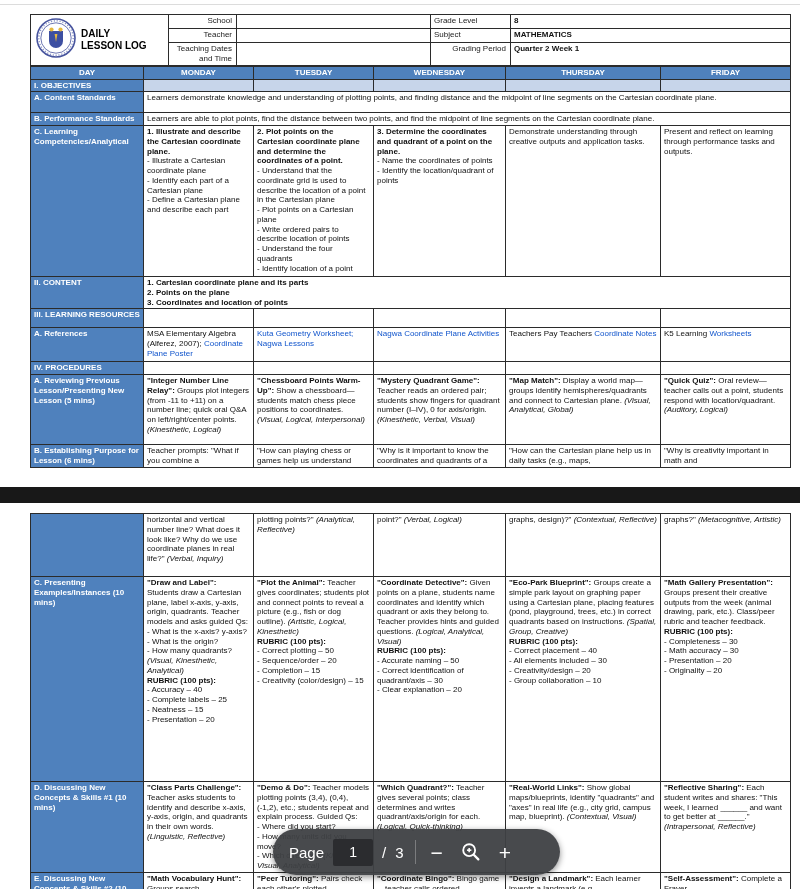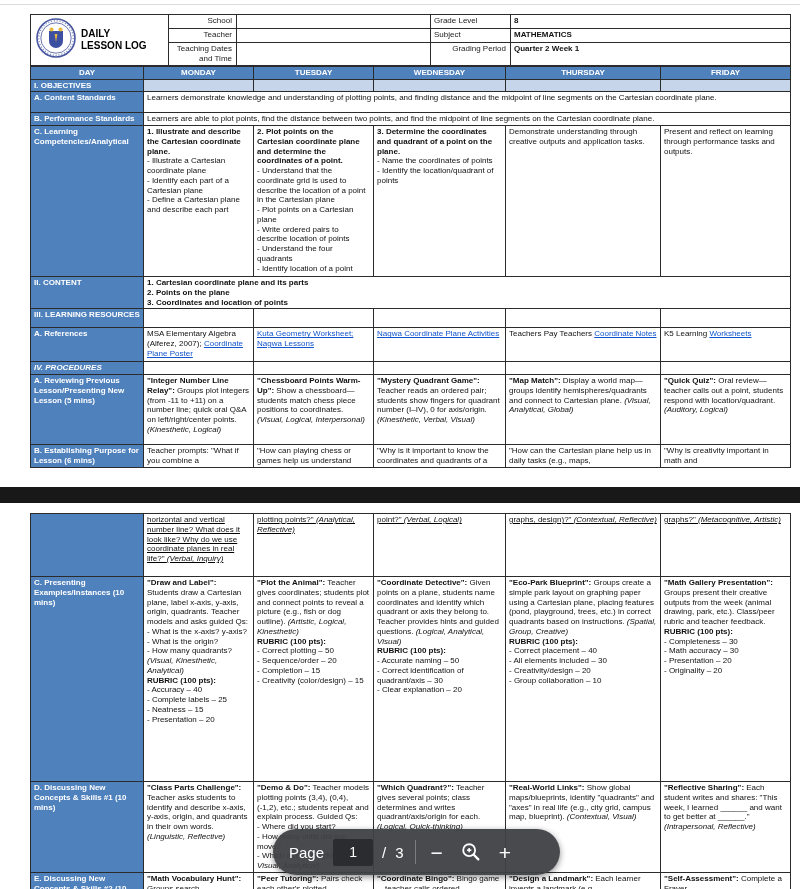--- a/index.html
+++ b/index.html
@@ -35,21 +35,21 @@
   .logo-title { font-weight: bold; font-size: 10px; line-height: 1.15; color: #000; }
   .flabel { text-align: right; padding-right: 4px; color: #222; }
   .fvalue { font-weight: bold; }
 
   
   .rowlabel { background: #4f81bd; color: #fff; font-weight: bold; }
   .dayhead  { background: #4f81bd; color: #fff; font-weight: bold; text-align: center; }
   .lightfill { background: #c7d5ea; }
   b { font-weight: bold; }
   i { font-style: italic; }
-  .link { color: #1155cc; text-decoration: underline; }
+  .link { color: #1155cc; }
 
   
   .toolbar {
     position: absolute;
     left: 250px; top: 829px;
     width: 287px; height: 46px;
     background: rgba(62,64,67,0.95);
     border-radius: 24px;
     display: flex; align-items: center;
     gap: 9px;
@@ -186,21 +186,21 @@
           <td></td>
         </tr>
         <tr style="height: 34px;">
           <th class="rowlabel">A. References</th>
           <td>MSA Elementary Algebra (Alferez, 2007); <span class="link">Coordinate Plane Poster</span></td>
           <td><span class="link">Kuta Geometry Worksheet; Nagwa Lessons</span></td>
           <td><span class="link">Nagwa Coordinate Plane Activities</span></td>
           <td>Teachers Pay Teachers <span class="link">Coordinate Notes</span></td>
           <td>K5 Learning <span class="link">Worksheets</span></td>
         </tr>
-        <tr style="height: 10px; font-style: italic;">
+        <tr style="height: 10px;">
           <th class="rowlabel">IV. PROCEDURES</th>
           <td></td>
           <td></td>
           <td></td>
           <td></td>
           <td></td>
         </tr>
         <tr style="height: 70px;">
           <th class="rowlabel">A. Reviewing Previous Lesson/Presenting New Lesson (5 mins)</th>
           <td><b>"Integer Number Line Relay":</b> Groups plot integers (from -11 to +11) on a number line; quick oral Q&amp;A on left/right/center points. <i>(Kinesthetic, Logical)</i></td>
@@ -227,21 +227,21 @@
   <table class="main-table">
     <colgroup>
         <col style="width:113px">
         <col style="width:110px">
         <col style="width:120px">
         <col style="width:132px">
         <col style="width:155px">
         <col style="width:130px">
       </colgroup>
     <tbody id="p2body">
-        <tr style="height: 63px; text-decoration: underline;">
+        <tr style="height: 63px;">
           <th class="rowlabel"></th>
           <td>horizontal and vertical number line? What does it look like? Why do we use coordinate planes in real life?" <i>(Verbal, Inquiry)</i></td>
           <td>plotting points?" <i>(Analytical, Reflective)</i></td>
           <td>point?" <i>(Verbal, Logical)</i></td>
           <td>graphs, design)?" <i>(Contextual, Reflective)</i></td>
           <td>graphs?" <i>(Metacognitive, Artistic)</i></td>
         </tr>
         <tr style="height: 205px;">
           <th class="rowlabel">C. Presenting Examples/Instances (10 mins)</th>
           <td><b>"Draw and Label":</b> Students draw a Cartesian plane, label x-axis, y-axis, origin, quadrants. Teacher models and asks guided Qs:<br>- What is the x-axis? y-axis?<br>- What is the origin?<br>- How many quadrants? <i>(Visual, Kinesthetic, Analytical)</i><br><b>RUBRIC (100 pts):</b><br>- Accuracy – 40<br>- Complete labels – 25<br>- Neatness – 15<br>- Presentation – 20</td>

